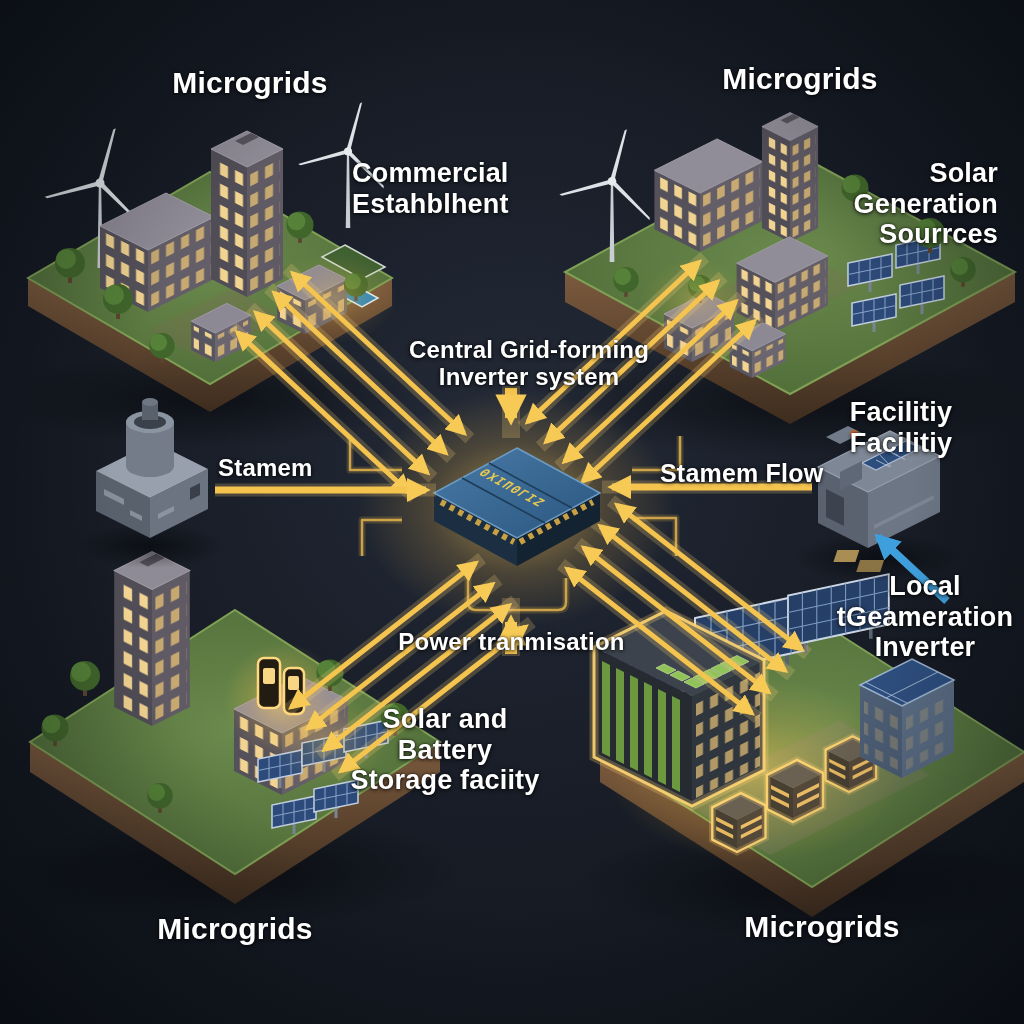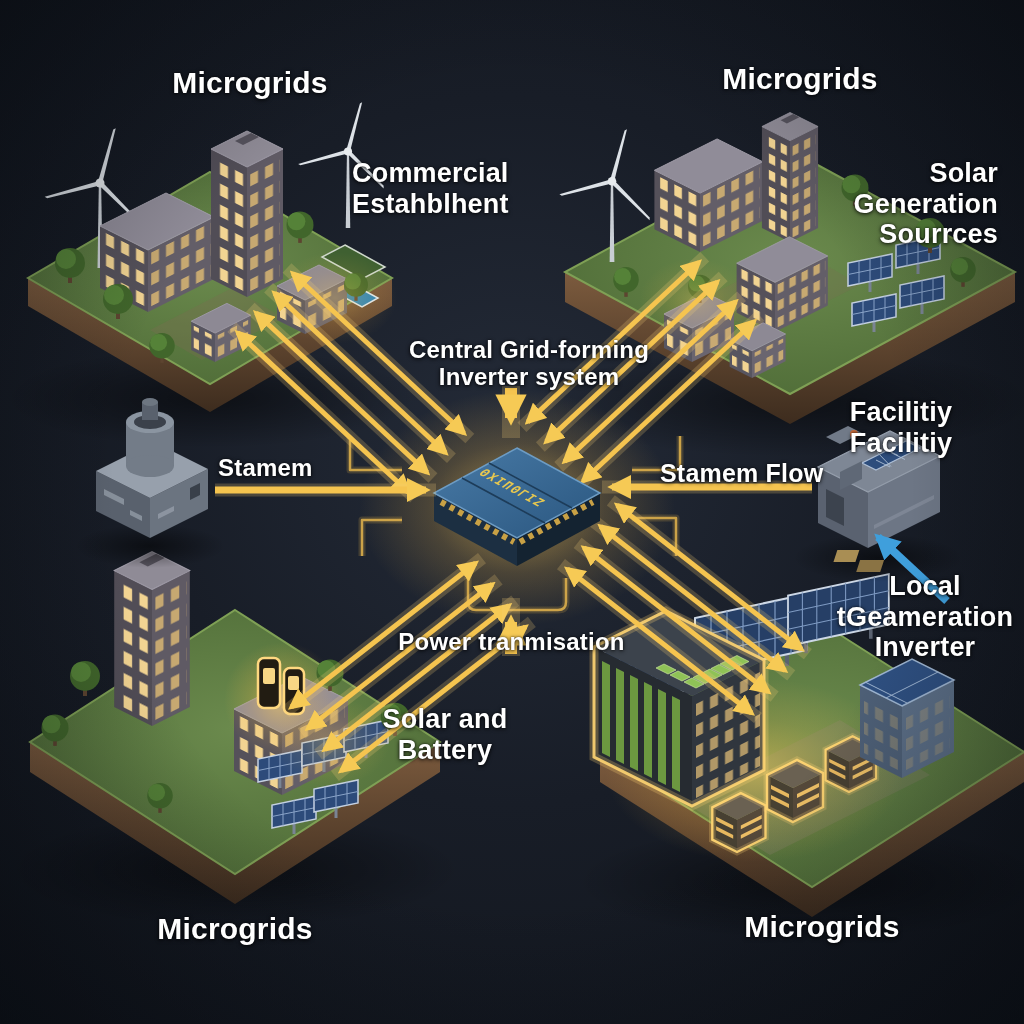--- a/index.html
+++ b/index.html
@@ -476,18 +476,19 @@
 
 <div class="lbl t-sub center" style="left:790px;top:571px;width:210px;margin-left:30px;">
   <span>Local tGeameration</span><br>
   <span>Inverter</span>
 </div>
 
 <div class="lbl t-mid center" style="left:394px;top:628px;width:235px;">Power tranmisation</div>
 
 <div class="lbl t-sub center" style="left:350px;top:704px;width:190px;">
   <span>Solar and Battery</span><br>
+  <span>Storage faciity</span>
 </div>
 
 <div class="lbl t-title center" style="left:125px;top:912px;width:220px;">Microgrids</div>
 <div class="lbl t-title center" style="left:712px;top:910px;width:220px;">Microgrids</div>
 
 </div>
 
 </body></html>

